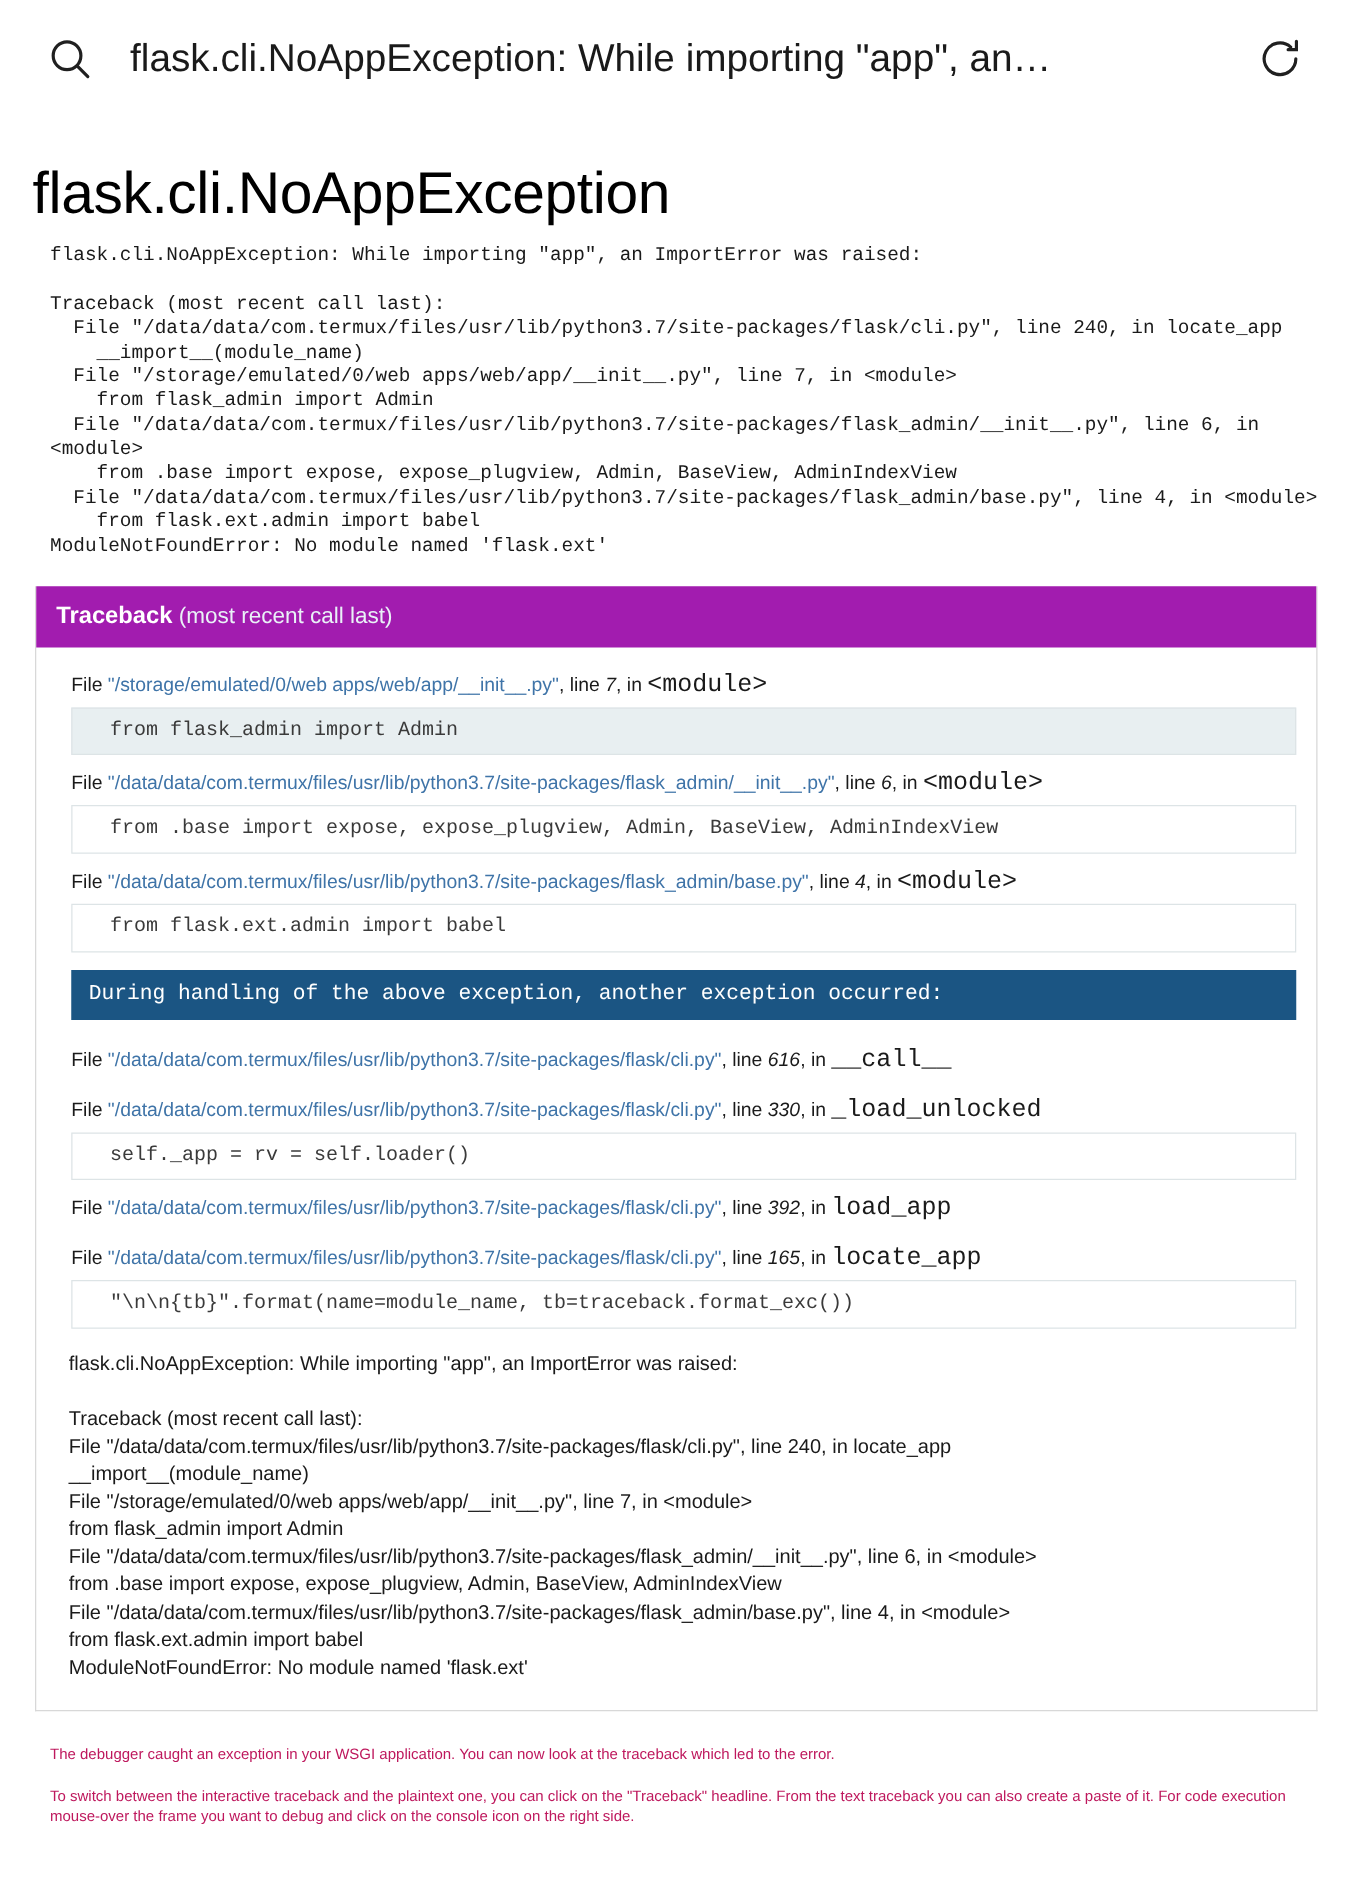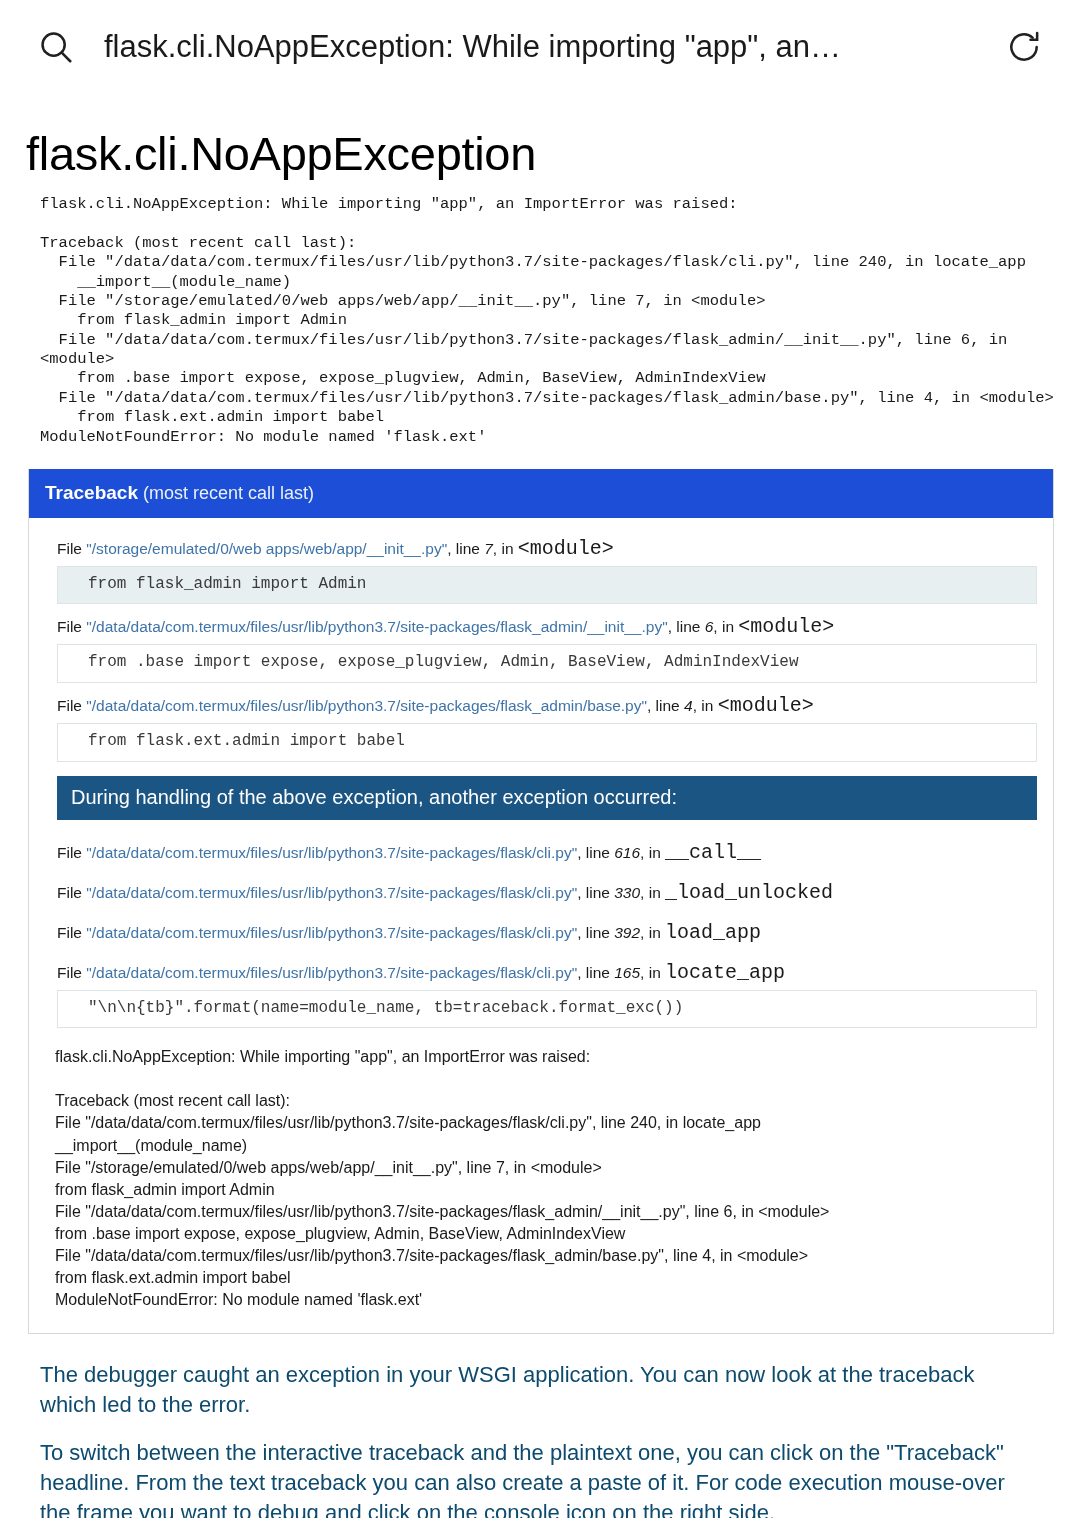--- a/index.html
+++ b/index.html
@@ -61,21 +61,21 @@
 
   
   .tb-panel {
     border: 1px solid #d8d8d8;
     border-top: none;
     background: #fff;
     margin: 0 0 26px 2px;
     width: 1026px;
   }
   .tb-header {
-    background: #1d4ed8;
+    background: #a21caf;
     color: #ffffff;
     padding: 13px 16px 14px 16px;
     font-size: 19px;
     font-weight: bold;
     font-family: "Liberation Sans", sans-serif;
   }
   .tb-header .sub {
     font-weight: normal;
     font-size: 18px;
     color: #e9f1f7;
@@ -117,43 +117,43 @@
     word-break: break-word;
   }
   .frame.highlighted .frame-src {
     background: #e8eff1;
     border-color: #dde4e6;
   }
 
   .tb-subheader {
     background: #1b5583;
     color: #ffffff;
-    font-size: 20px;
+    font-size: 17px;
     padding: 10px 14px 11px 14px;
     margin: 14px 4px 16px 16px;
-    font-family: Liberation Sans, sans-serif;
+    font-family: Liberation Mono, monospace;
   }
 
   .tb-summary {
     font-size: 16px;
     color: #1a1a1a;
     line-height: 1.38;
     padding: 12px 10px 18px 14px;
     white-space: pre-wrap;
     word-break: break-word;
     font-family: "Liberation Sans", sans-serif;
   }
 
   
   .explain {
     padding: 0 22px 0 14px;
   }
   .explain p {
-    font-size: 22px;
-    color: #0c4a6e;
+    font-size: 12px;
+    color: #be185d;
     line-height: 1.36;
     margin: 17px 0 18px 0;
   }
 </style>
 </head>
 <body>
 
 <div class="topbar">
   <div class="topbar-icon">
     <svg width="38" height="38" viewBox="0 0 24 24" fill="none" stroke="#202020" stroke-width="1.6" stroke-linecap="round">
@@ -211,20 +211,21 @@
         </div>
 
       <div class="tb-subheader">During handling of the above exception, another exception occurred:</div>
 
       <div id="frames-2">
           <div class="frame">
             <div class="frame-head"><span>File</span> <span class="fname">"/data/data/com.termux/files/usr/lib/python3.7/site-packages/flask/cli.py"</span><span>, line </span><span class="lineno">616</span><span>, in </span><span class="func">__call__</span></div>
           </div>
           <div class="frame">
             <div class="frame-head"><span>File</span> <span class="fname">"/data/data/com.termux/files/usr/lib/python3.7/site-packages/flask/cli.py"</span><span>, line </span><span class="lineno">330</span><span>, in </span><span class="func">_load_unlocked</span></div>
+            <div class="frame-src">self._app = rv = self.loader()</div>
           </div>
           <div class="frame">
             <div class="frame-head"><span>File</span> <span class="fname">"/data/data/com.termux/files/usr/lib/python3.7/site-packages/flask/cli.py"</span><span>, line </span><span class="lineno">392</span><span>, in </span><span class="func">load_app</span></div>
           </div>
           <div class="frame">
             <div class="frame-head"><span>File</span> <span class="fname">"/data/data/com.termux/files/usr/lib/python3.7/site-packages/flask/cli.py"</span><span>, line </span><span class="lineno">165</span><span>, in </span><span class="func">locate_app</span></div>
             <div class="frame-src">"\n\n{tb}".format(name=module_name, tb=traceback.format_exc())</div>
           </div>
         </div>
 

